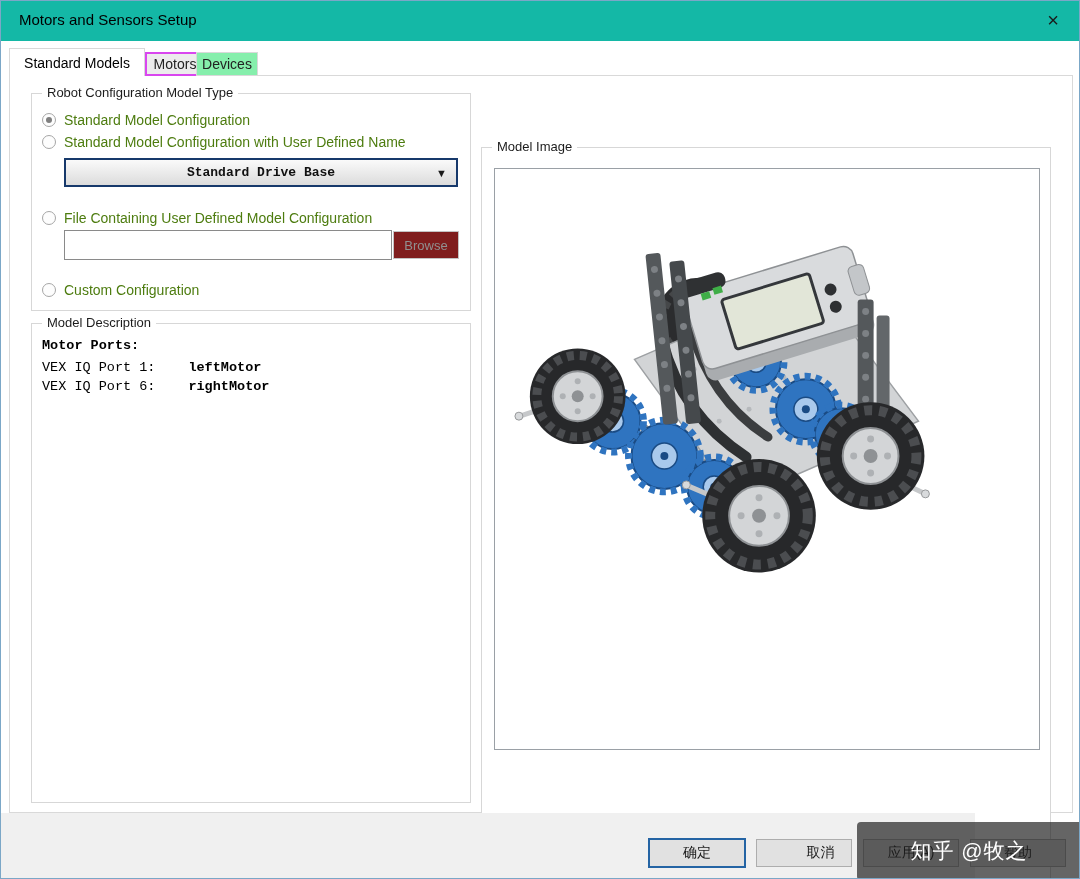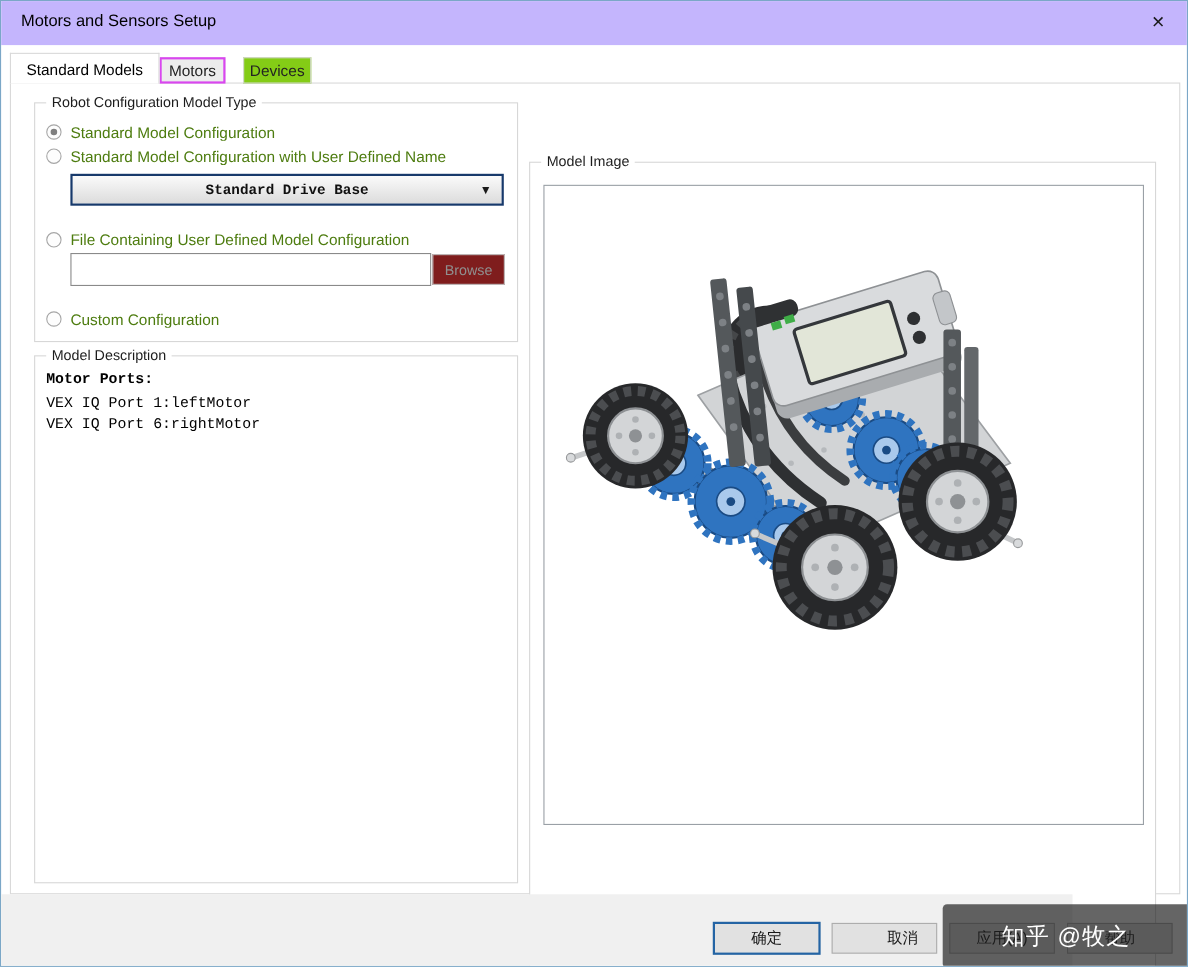--- a/index.html
+++ b/index.html
@@ -5,29 +5,29 @@
   * { margin:0; padding:0; box-sizing:border-box; }
   html,body { background:#ffffff; }
   body { font-family:"Liberation Sans", sans-serif; }
 
   .window {
     position:relative; width:1080px; height:879px;
     background:#ffffff; border:1px solid #7ba7c7; overflow:hidden;
   }
 
   
-  .titlebar { position:absolute; left:0; top:0; width:100%; height:40px; background:#c4b5fd; }
+  .titlebar { position:absolute; left:0; top:0; width:100%; height:40px; background:#14b8a6; }
   .titlebar .title { position:absolute; left:18px; top:10px; font-size:15px; color:#000000; }
   .titlebar .close { position:absolute; right:14px; top:7px; font-size:20px; color:#1a1a1a; cursor:pointer; line-height:24px; width:24px; text-align:center; }
 
   
   .tab { position:absolute; display:flex; align-items:center; justify-content:center; font-size:14px; color:#222; cursor:pointer; }
   .tab-active { left:8px; top:47px; width:136px; height:28px; background:#ffffff; border:1px solid #d9d9d9; border-bottom:none; z-index:3; color:#000; }
   .tab-motors { left:144px; top:51px; width:60px; height:24px; background:#ececec; border:2px solid #d946ef; z-index:2;text-align:right; }
-  .tab-devices { left:220px; top:51px; width:62px; height:24px; background:#84cc16; border:1px solid #d9d9d9; z-index:2; }
+  .tab-devices { left:195px; top:51px; width:62px; height:24px; background:#86efac; border:1px solid #d9d9d9; z-index:2; }
 
   .tab-page { position:absolute; left:8px; top:74px; width:1064px; height:738px; background:#ffffff; border:1px solid #d9d9d9; z-index:1; }
 
   
   .group { position:absolute; border:1px solid #d7d7d7; background:#ffffff; z-index:4; }
   .group-title { position:absolute; left:10px; top:-9px; background:#ffffff; padding:0 5px; font-size:13px; color:#1c1c1c; white-space:nowrap; }
   .group-config { left:30px; top:92px; width:440px; height:218px; }
   .group-desc   { left:30px; top:322px; width:440px; height:480px; }
   .group-image  { left:480px; top:146px; width:570px; height:768px; }
 
@@ -55,21 +55,21 @@
   .browse-btn {
     position:absolute; left:361px; top:137px; width:66px; height:28px;
     background:#7f1d1d; border:1px solid #c3c3c3; color:#909090; font-size:13px;
     display:flex; align-items:center; justify-content:center;
   }
 
   
   .desc-body { position:absolute; left:10px; top:14px; font-family:"Liberation Mono", monospace; font-size:13.5px; color:#000; }
   .desc-heading { font-weight:bold; margin-bottom:5px; }
   .desc-line { line-height:19px; }
-  .desc-line .port-name { font-weight:normal; margin-left:0; }
+  .desc-line .port-name { font-weight:bold; margin-left:33px; }
 
   
   .image-frame { position:absolute; left:12px; top:20px; width:546px; height:582px; border:1px solid #9aa0a6; background:#ffffff; }
   .image-frame svg { position:absolute; left:0; top:0; width:100%; height:100%; }
 
   
   .footer { position:absolute; left:0; top:812px; width:974px; height:67px; background:#f0f0f0; z-index:5; }
   .btn {
     position:absolute; top:26px; width:96px; height:28px;
     background:#e1e1e1; border:1px solid #adadad; font-size:14px; color:#1a1a1a;

